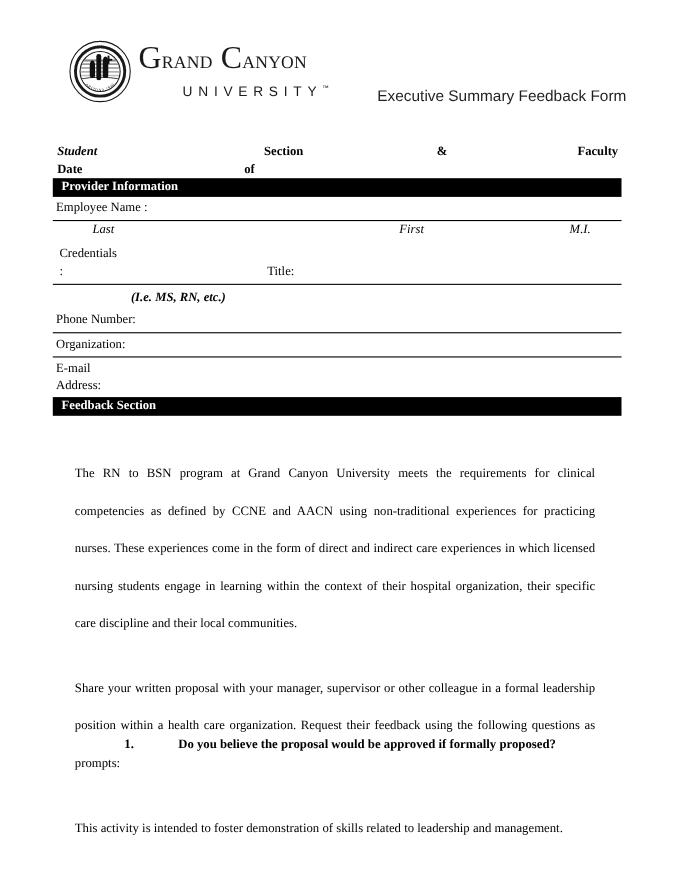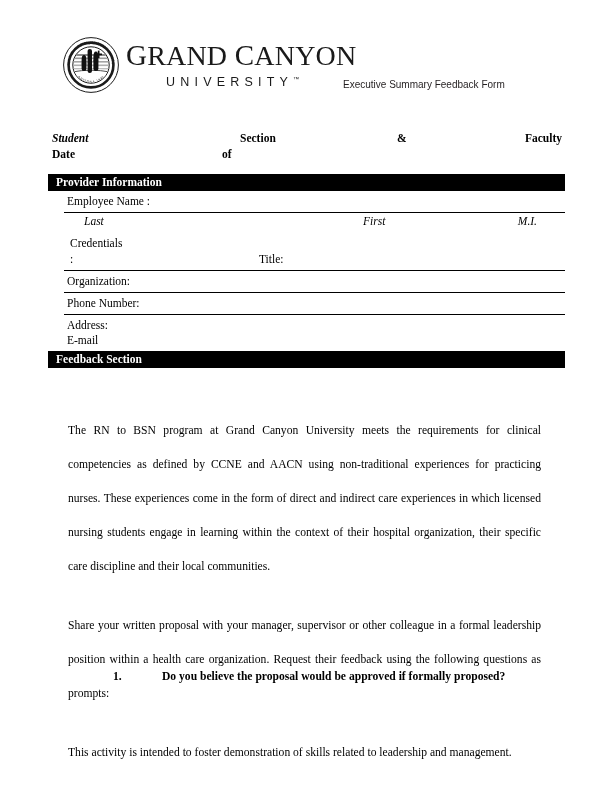--- a/index.html
+++ b/index.html
@@ -47,21 +47,21 @@
   }
   .wordmark-top {
     font-family: "Liberation Serif", "DejaVu Serif", serif;
     font-size: 29px;
     line-height: 30px;
     letter-spacing: 0.2px;
     color: #1a1a1a;
     white-space: nowrap;
   }
   .wordmark-top .cap { font-size: 29px; }
-  .wordmark-top .sm  { font-size: 28px; }
+  .wordmark-top .sm  { font-size: 16px; }
   .wordmark-bottom {
     font-family: "Liberation Sans", "DejaVu Sans", sans-serif;
     font-size: 12.5px;
     line-height: 15px;
     letter-spacing: 5.2px;
     color: #1a1a1a;
     margin-left: 40px;
     margin-top: 1px;
     white-space: nowrap;
     position: relative;
@@ -70,21 +70,21 @@
     font-size: 6px;
     vertical-align: super;
     letter-spacing: 0;
   }
 
   .form-title {
     position: absolute;
     left: 343px;
     top: 79px;
     font-family: "Liberation Sans", "DejaVu Sans", sans-serif;
-    font-size: 10px;
+    font-size: 14px;
     color: #231f20;
     white-space: nowrap;
   }
 
   
   .id-line {
     position: absolute;
     left: 52px;
     top: 131px;
     width: 510px;
@@ -98,40 +98,39 @@
   .c-section  { left: 188px; }
   .c-amp      { left: 345px; }
   .c-faculty  { right: 0px; }
   .c-date     { left: 0px; }
   .c-of       { left: 170px; }
 
   
   .table {
     position: absolute;
     left: 48px;
-    top: 174px;
+    top: 162px;
     width: 517px;
     font-size: 11.5px;
   }
   .bar {
     background: #000000;
     color: #ffffff;
     font-weight: bold;
     font-size: 11.5px;
     line-height: 14px;
     padding: 1px 0 2px 8px;
     height: 14px;
   }
   .row {
     position: relative;
     border-bottom: 1.2px solid #000000;
     padding: 3px 0 2px 3px;
     line-height: 15.5px;
     min-height: 16px;
-    margin-left: 16px;
   }
   .row.noline { border-bottom: none; }
   .rowtext { white-space: nowrap; }
 
   .italic { font-style: italic; margin-left: 33px; }
   .bolditalic { font-style: italic; font-weight: bold; }
 
   .namelabels {
     position: relative;
     height: 17px;
@@ -266,32 +265,35 @@
   </div>
 
   <div class="row">
     <div class="cred-line1">Credentials</div>
     <div class="cred-line2">
       <span class="cred-colon">:</span>
       <span class="cred-title">Title:</span>
     </div>
   </div>
 
+  <div class="row noline">
+    <div class="bolditalic cred-hint">(I.e. MS, RN, etc.)</div>
+  </div>
+
+  <div class="row">
+    <span class="rowtext">Phone Number:</span>
+  </div>
 
   <div class="row">
     <span class="rowtext">Organization:</span>
   </div>
 
-  <div class="row">
-    <span class="rowtext">Phone Number:</span>
-  </div>
-
   <div class="row noline">
+    <div>E-mail</div>
     <div>Address:</div>
-    <div>E-mail</div>
   </div>
 
   <div class="bar">Feedback Section</div>
 </div>
 
 <div class="body-area">
   <p class="para">The RN to BSN program at Grand Canyon University meets the requirements for clinical competencies as defined by CCNE and AACN using non-traditional experiences for practicing nurses. These experiences come in the form of direct and indirect care experiences in which licensed nursing students engage in learning within the context of their hospital organization, their specific care discipline and their local communities.</p>
   <p class="para">Share your written proposal with your manager, supervisor or other colleague in a formal leadership position within a health care organization. Request their feedback using the following questions as prompts:</p>
   <p class="para">This activity is intended to foster demonstration of skills related to leadership and management.</p>
 </div>

